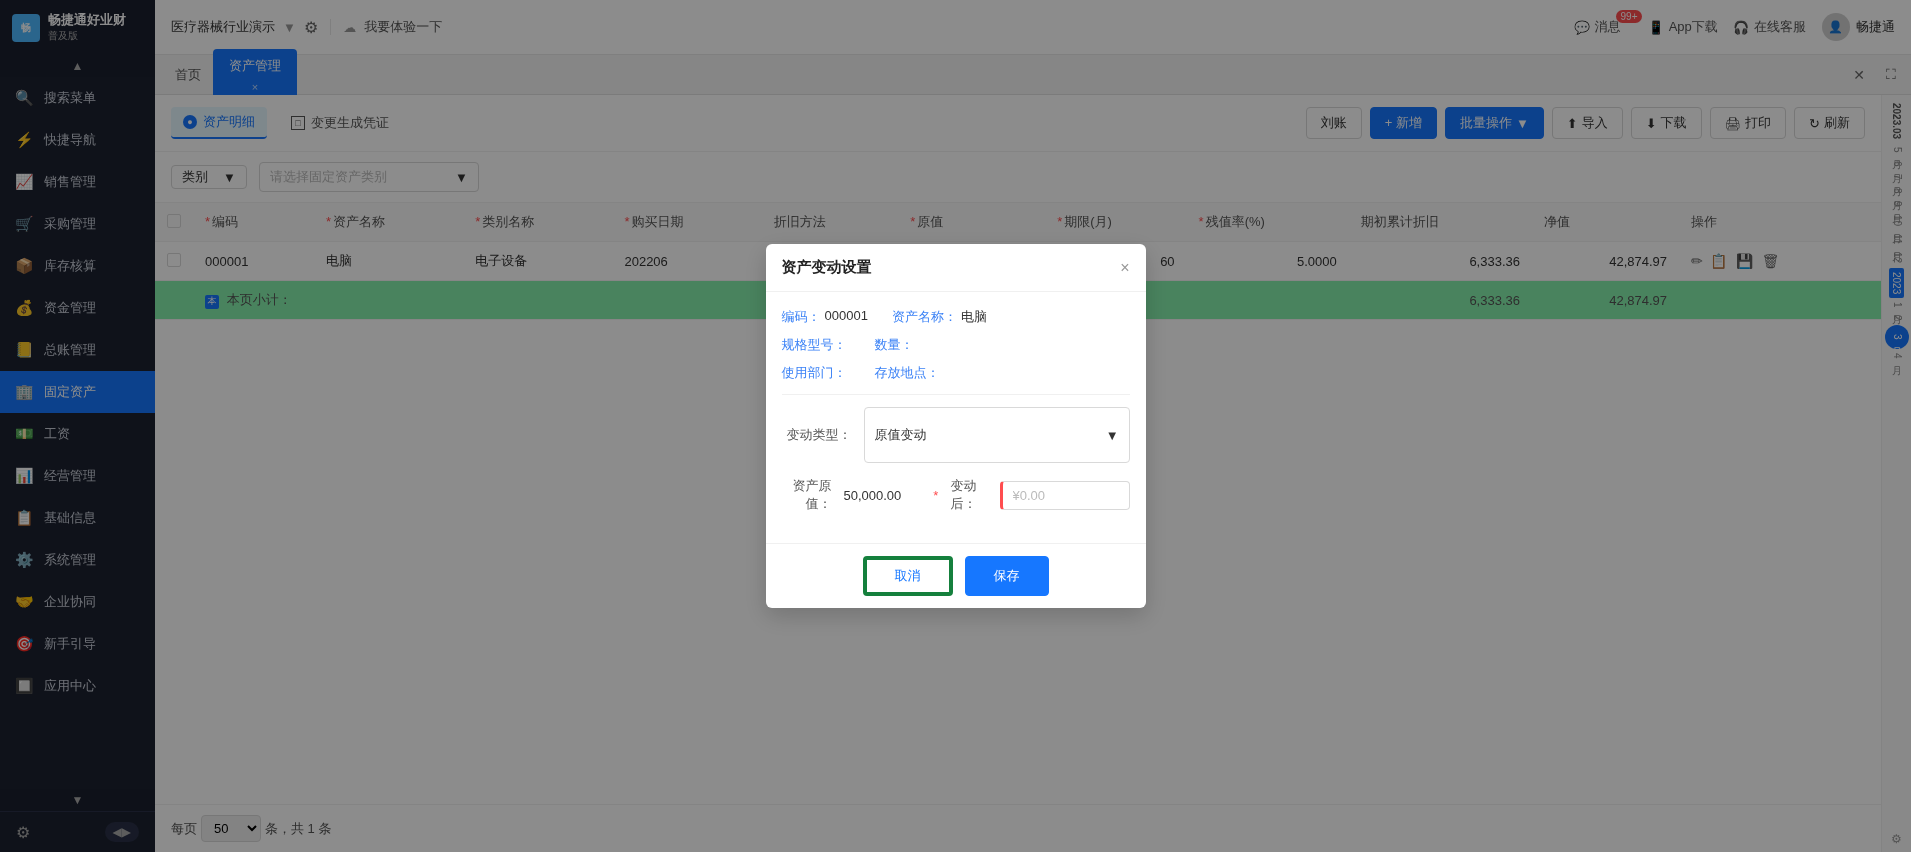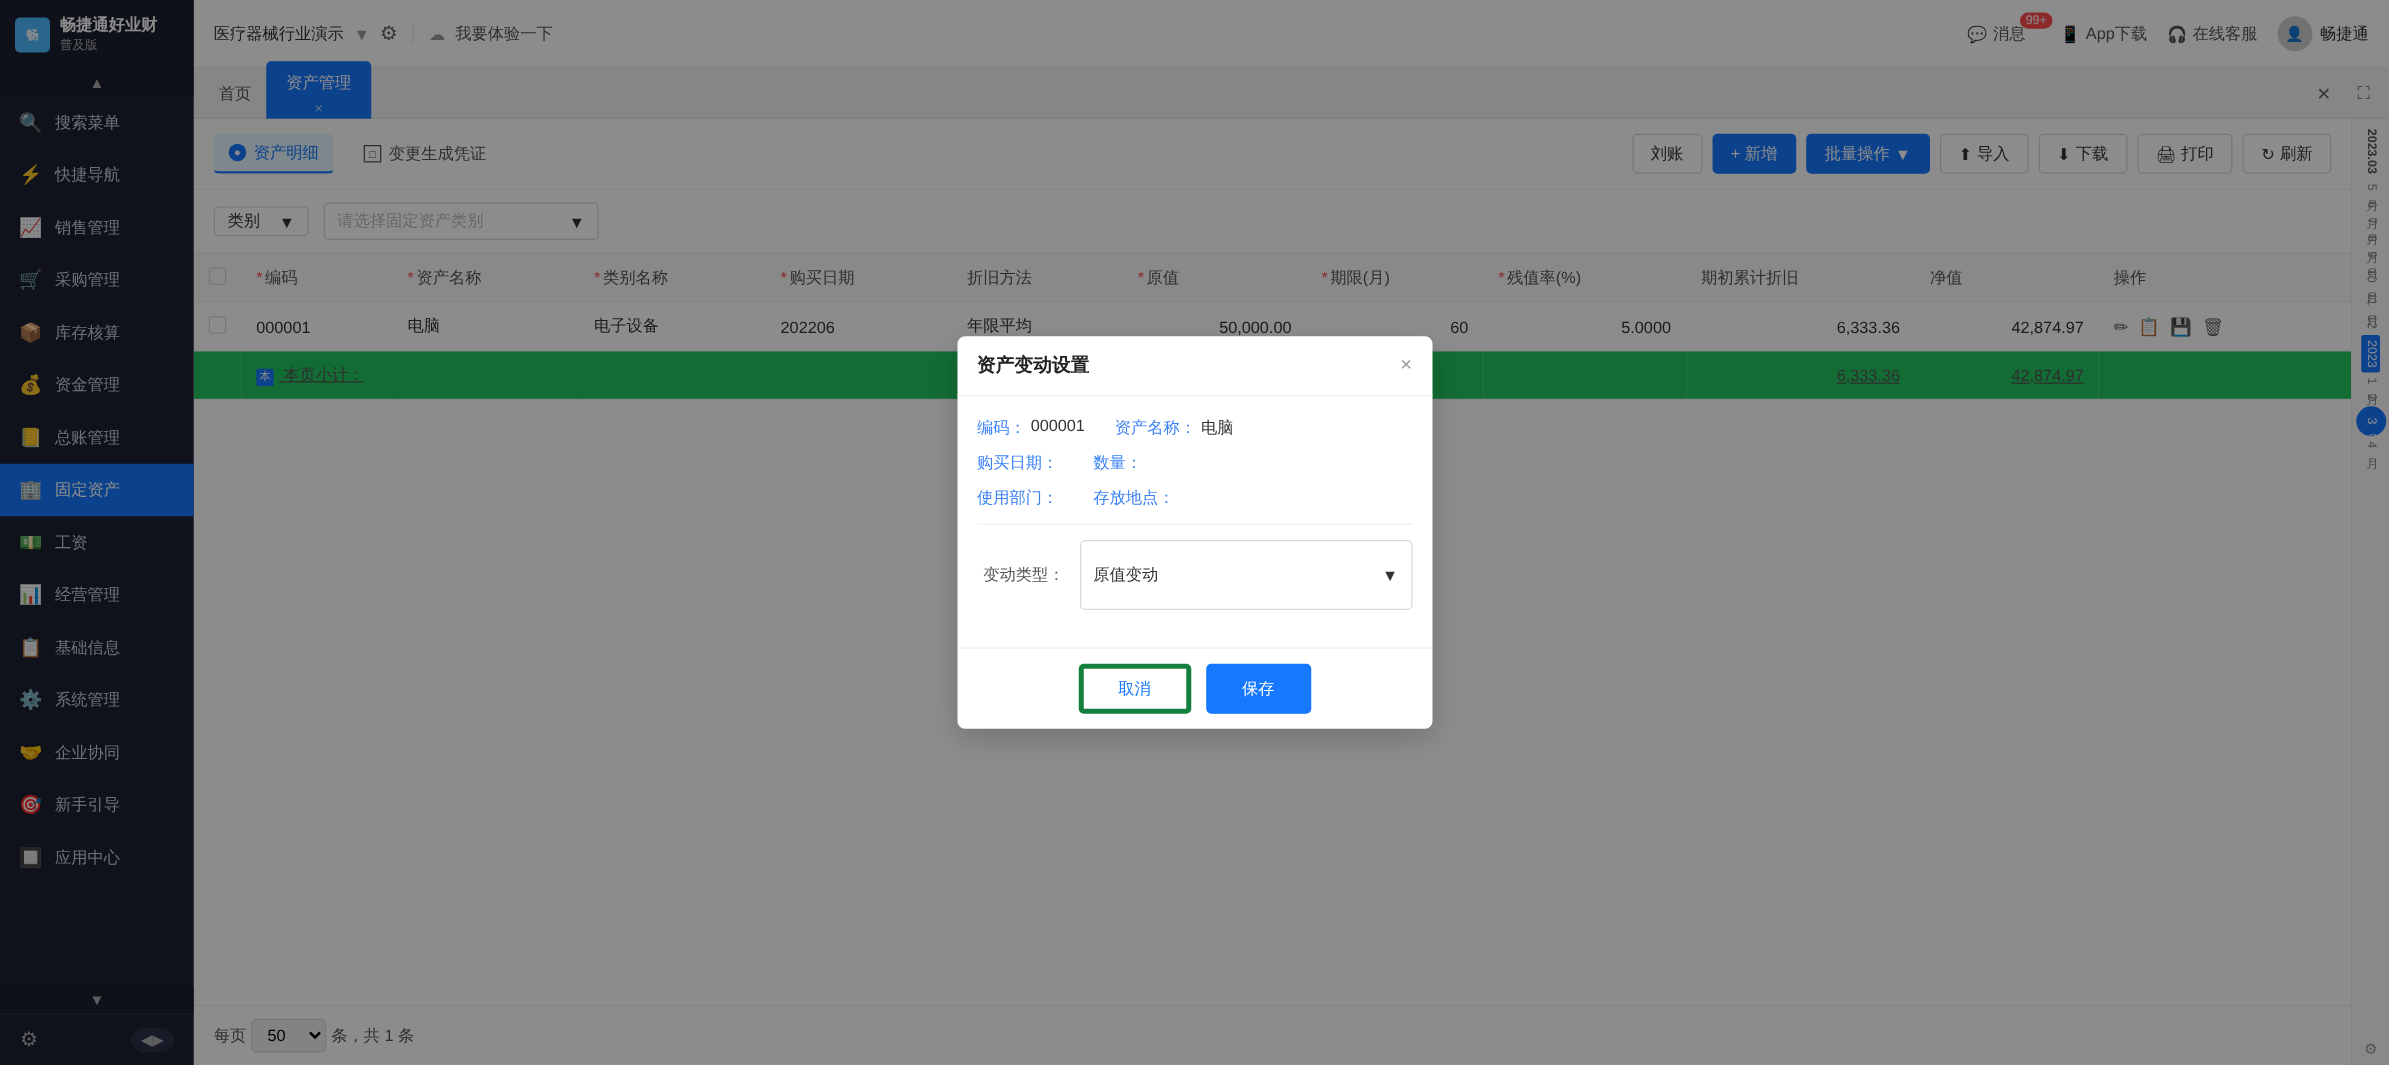--- a/index.html
+++ b/index.html
@@ -64,21 +64,21 @@
     .filter-bar { padding: 10px 16px; display: flex; align-items: center; gap: 12px; border-bottom: 1px solid #f0f0f0; }
     .filter-select { display: flex; align-items: center; gap: 15px; padding: 2px 10px; border: 1px solid #d9d9d9; border-radius: 4px; background: #fff; font-size: 13px; cursor: pointer; }
     .filter-select-wide { width: 220px; padding: 5px 10px; border: 1px solid #d9d9d9; border-radius: 4px; background: #fff; font-size: 13px; cursor: pointer; display: flex; align-items: center; justify-content: space-between; }
 
     
     .table-container { flex: 1; overflow: auto; }
     table { width: 100%; border-collapse: collapse; font-size: 13px; }
     th { background: #fafafa; padding: 10px 12px; text-align: left; font-weight: 500; color: #555; border-bottom: 1px solid #f0f0f0; white-space: nowrap; }
     td { padding: 10px 12px; border-bottom: 1px solid #f5f5f5; color: #333; }
     .required-star { color: #ff4d4f; margin-right: 2px; }
-    .subtotal-row td { background: #22c55e; color: #555; text-decoration: underline; }
+    .subtotal-row td { background: #86efac; color: #555; }
     .subtotal-icon { width: 14px; height: 14px; background: #1677ff; border-radius: 2px; display: inline-flex; align-items: center; justify-content: center; color: white; font-size: 9px; margin-right: 4px; }
 
     
     .table-footer { padding: 10px 16px; display: flex; align-items: center; gap: 4px; border-top: 1px solid #f0f0f0; font-size: 13px; color: #555; }
     .page-select { padding: 4px 8px; border: 1px solid #d9d9d9; border-radius: 4px; font-size: 13px; }
 
     
     .overlay { position: fixed; top: 0; left: 0; width: 100%; height: 100%; background: rgba(0,0,0,0.45); z-index: 1000; display: flex; align-items: center; justify-content: center; }
 
     
@@ -405,21 +405,21 @@
           <span class="modal-info-label">编码：</span>
           <span>000001</span>
         </div>
         <div class="modal-info-item">
           <span class="modal-info-label">资产名称：</span>
           <span>电脑</span>
         </div>
       </div>
       <div class="modal-info-row">
         <div class="modal-info-item">
-          <span class="modal-info-label">购买日期：</span>
+          <span class="modal-info-label">规格型号：</span>
           <span></span>
         </div>
         <div class="modal-info-item">
           <span class="modal-info-label">数量：</span>
           <span></span>
         </div>
       </div>
       <div class="modal-info-row">
         <div class="modal-info-item">
           <span class="modal-info-label">使用部门：</span>
@@ -434,20 +434,27 @@
       <hr class="modal-divider">
 
       <div class="modal-form-row">
         <span class="modal-form-label">变动类型：</span>
         <div class="modal-form-field" style="width:200px;">
           <span class="modal-form-field-text">原值变动</span>
           <span>▼</span>
         </div>
       </div>
 
+      <div class="modal-form-row">
+        <span class="modal-form-label">资产原值：</span>
+        <span style="color:#333; font-size:13px;">50,000.00</span>
+        <span style="margin-left:20px; color:#ff4d4f;">*</span>
+        <span style="color:#555;">变动后：</span>
+        <input class="modal-input modal-input-required" style="width: 130px;" placeholder="¥0.00">
+      </div>
 
     </div>
     <div class="modal-footer">
       <button class="btn-cancel">取消</button>
       <button class="btn-save">保存</button>
     </div>
   </div>
 </div>
 
 </body></html>

